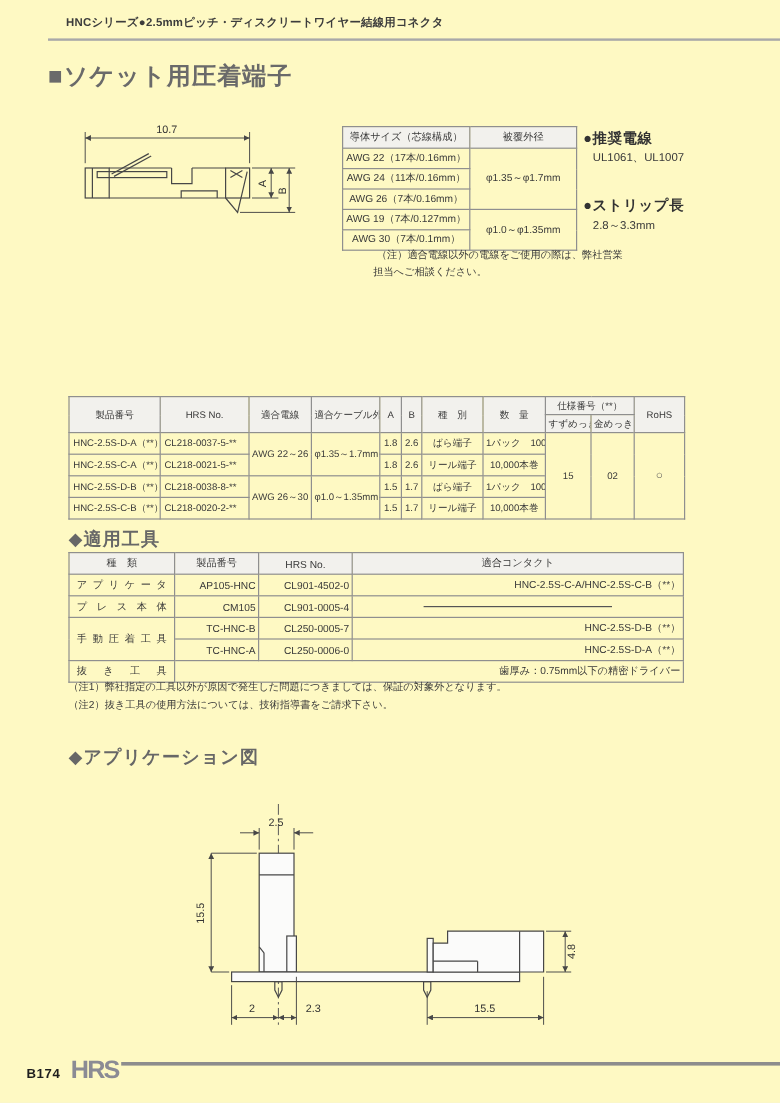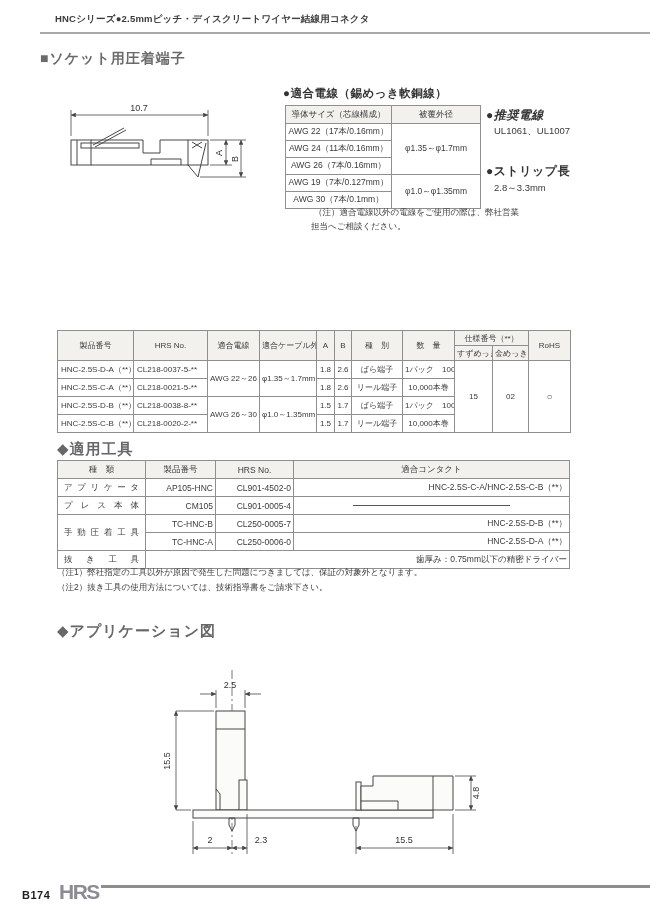--- a/index.html
+++ b/index.html
@@ -1,23 +1,23 @@
 <!DOCTYPE html>
 <html><head>
 <meta charset="utf-8">
 <style>
   html,body{margin:0;padding:0;}
   body{font-family:"Liberation Sans","DejaVu Sans",sans-serif;background:#e9e9e9;}
-  #page{position:relative;width:650px;height:919px;background:#ffffff;overflow:hidden;color:#3a3a3a;}
+  #page{position:relative;width:650px;height:919px;background:#fef9c3;overflow:hidden;color:#3a3a3a;}
   .abs{position:absolute;}
   
   .hdr-title{left:55px;top:13px;font-size:9.5px;font-weight:bold;color:#3c3c3c;letter-spacing:.2px;}
   .hdr-rule{left:40px;top:32px;width:610px;height:2px;background:#a9a9a9;}
   
-  .sec-h1{font-size:14px;font-weight:bold;color:#6a6a6a;letter-spacing:1px;}
+  .sec-h1{font-size:20px;font-weight:bold;color:#6a6a6a;letter-spacing:1px;}
   .sec-h2{font-size:15px;font-weight:bold;color:#676767;letter-spacing:1px;}
   .blk-title{font-size:11.5px;font-weight:bold;color:#333;letter-spacing:.5px;}
   
   table{border-collapse:collapse;table-layout:fixed;}
   th,td{border:1px solid #8f8f8f;font-weight:normal;text-align:center;vertical-align:middle;
         padding:0 2px;overflow:hidden;white-space:nowrap;color:#3a3a3a;}
   thead th{background:#f2f1ed;}
   .wire-tbl{font-size:8.5px;}
   .wire-tbl th{height:17px;font-size:8.5px;}
   .wire-tbl td{height:16px;margin-top:12px;}
@@ -87,21 +87,20 @@
       <line class="dim" x1="178" y1="54" x2="178" y2="79" marker-start="url(#arrT)" marker-end="url(#arrT)"></line>
       <text transform="translate(174,67) rotate(-90)" text-anchor="middle">A</text>
     </g>
     <g>
       <line class="dim" x1="152" y1="91" x2="198" y2="91"></line>
       <line class="dim" x1="193" y1="54" x2="193" y2="91" marker-start="url(#arrT)" marker-end="url(#arrT)"></line>
       <text transform="translate(190,73) rotate(-90)" text-anchor="middle">B</text>
     </g>
   </svg>
 
-  <div class="abs blk-title" style="left:283px;top:86px;">●適合電線（錫めっき軟銅線）</div>
   <table class="abs wire-tbl" style="left:285px;top:105px;width:195px;padding-left:44px;">
     <colgroup>
         <col style="width:106px">
         <col style="width:89px">
       </colgroup>
     <thead>
       <tr>
         <th>導体サイズ（芯線構成）</th>
         <th>被覆外径</th>
       </tr>
@@ -122,21 +121,21 @@
         <td rowspan="2">φ1.0～φ1.35mm</td>
       </tr>
       <tr>
         <td>AWG 30（7本/0.1mm）</td>
       </tr>
     </tbody>
   </table>
   <div class="abs note" style="left:285px;top:207px;margin-left:29px;">（注）適合電線以外の電線をご使用の際は、弊社営業</div>
   <div class="abs note" style="left:311px;top:221px;">担当へご相談ください。</div>
 
-  <div class="abs blk-title" style="left:486px;top:107px;font-size:12px;font-style:italic;">●推奨電線</div>
+  <div class="abs blk-title" style="left:486px;top:107px;font-size:12px;">●推奨電線</div>
   <div class="abs" style="left:494px;top:125px;font-size:9.5px;">UL1061、UL1007</div>
   <div class="abs blk-title" style="left:486px;top:163px;font-size:12px;">●ストリップ長</div>
   <div class="abs" style="left:494px;top:182px;font-size:9.5px;">2.8～3.3mm</div>
 
   <table class="abs prod-tbl" style="left:57px;top:330px;width:513px;">
     <colgroup>
       <col style="width:76px">
         <col style="width:74px">
         <col style="width:52px">
         <col style="width:57px">

